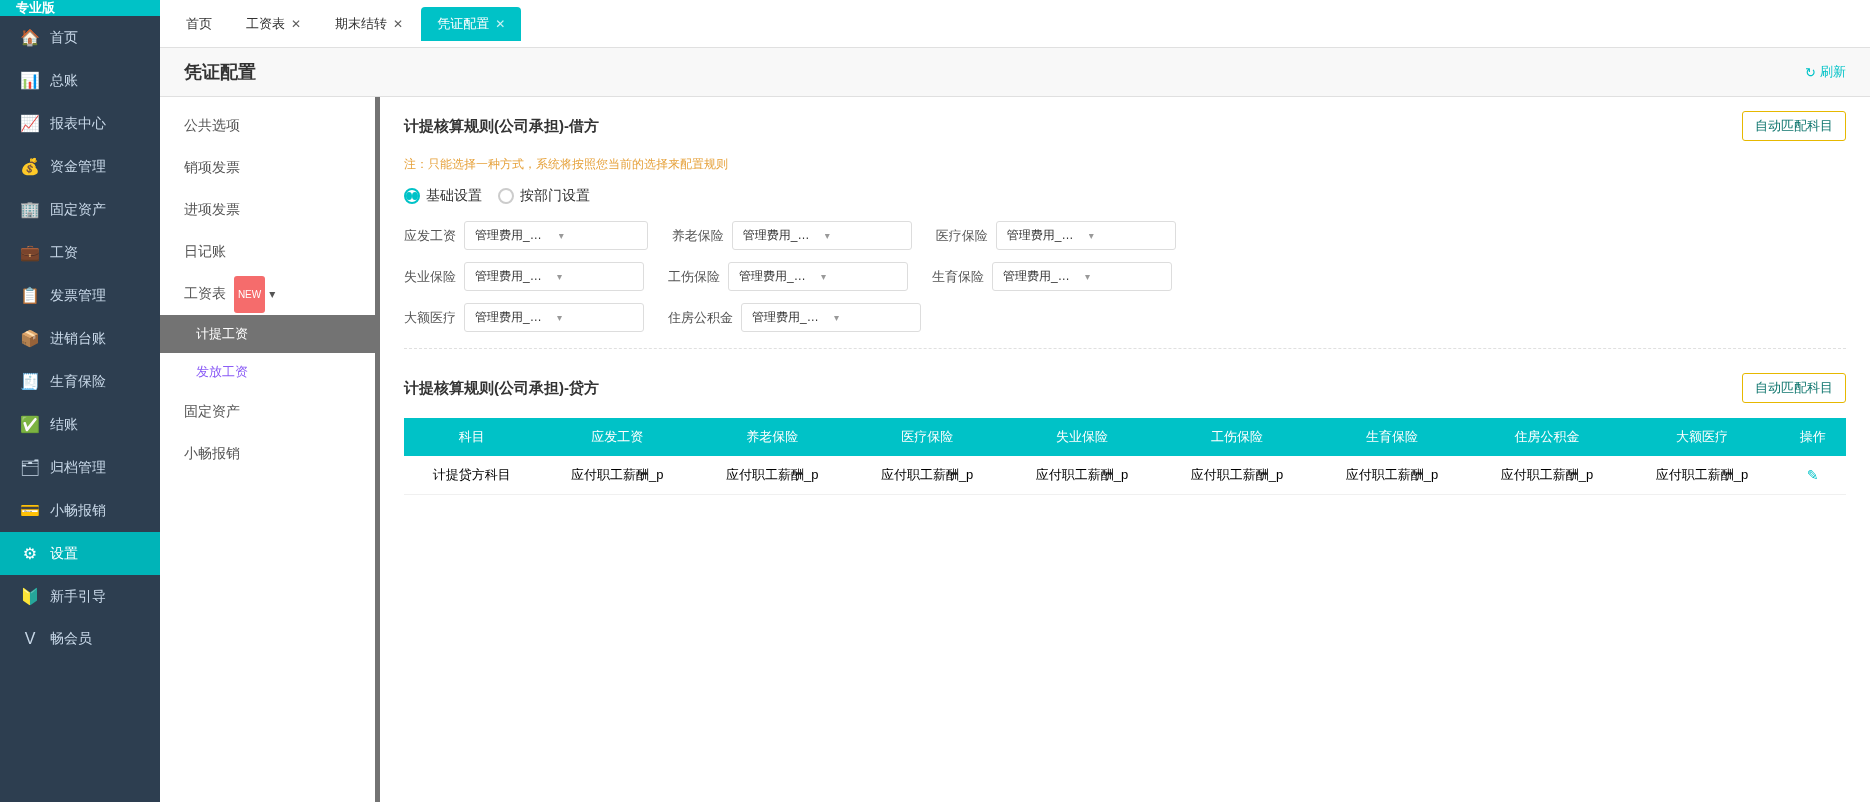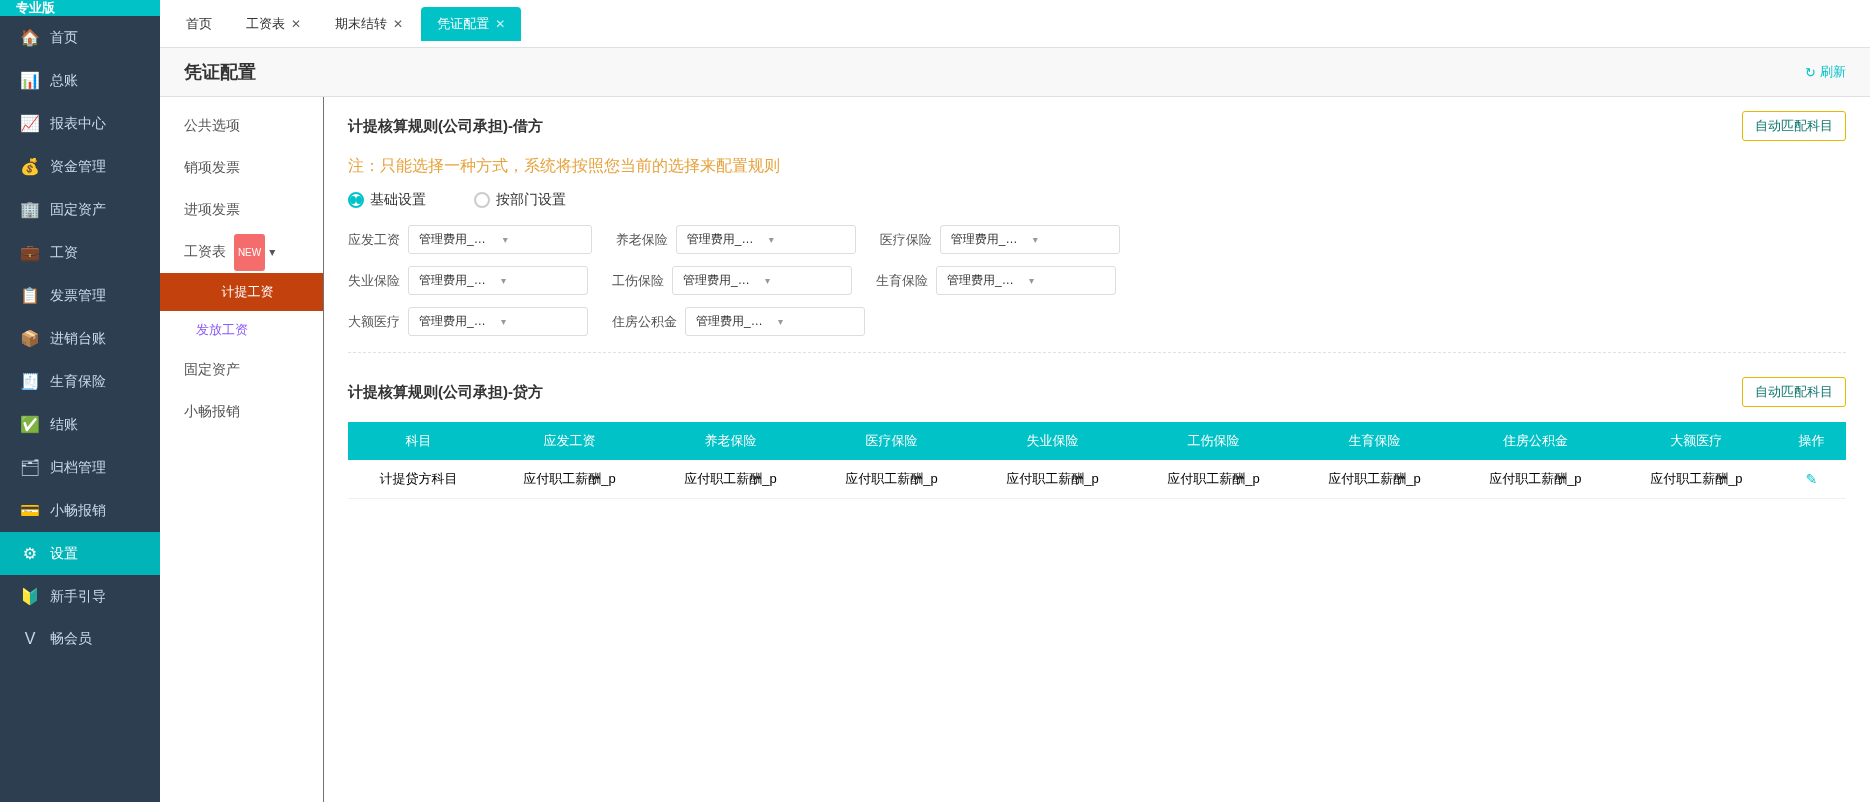--- a/index.html
+++ b/index.html
@@ -24,39 +24,39 @@
 
     
     .page-header { background: #f8f8f8; border-bottom: 1px solid #e0e0e0; padding: 12px 24px; display: flex; align-items: center; justify-content: space-between; }
     .page-title { font-size: 18px; font-weight: bold; color: #333; }
     .refresh-btn { color: #00c2c7; cursor: pointer; font-size: 13px; display: flex; align-items: center; gap: 4px; }
 
     
     .body-layout { display: flex; flex: 1; overflow: hidden; }
 
     
-    .left-nav { width: 164px; background: white; border-right: 1px solid #737373; overflow-y: auto; padding: 8px 0; flex-shrink: 0; }
+    .left-nav { width: 220px; background: white; border-right: 5px solid #737373; overflow-y: auto; padding: 8px 0; flex-shrink: 0; }
     .left-nav-item { padding: 12px 24px; cursor: pointer; color: #555; font-size: 14px; display: flex; align-items: center; justify-content: space-between; }
     .left-nav-item .new-badge { background: #f56c6c; color: white; font-size: 10px; padding: 13px 4px; border-radius: 3px; margin-left: 4px; }
     .left-nav-item .arrow { font-size: 12px; }
     .nav-sub-item { padding: 10px 24px; cursor: pointer; color: #8b5cf6; font-size: 13px; padding-left: 36px; }
-    .nav-sub-item.active { background: #c2410c; color: white; text-align: center; }
+    .nav-sub-item.active { background: #737373; color: white; }
 
     
     .content-area { flex: 1; overflow-y: auto; padding: 20px 24px; background: white; }
 
     
     .section { margin-bottom: 30px; }
     .section-title { font-size: 15px; font-weight: bold; color: #333; margin-bottom: 8px; }
-    .section-note { color: #e6a23c; font-size: 16px; margin-bottom: 14px; }
+    .section-note { color: #e6a23c; font-size: 12px; margin-bottom: 14px; }
 
     .auto-match-btn { border: 1px solid #e6b800; color: #0f766e; background: white; padding: 5px 12px; border-radius: 3px; cursor: pointer; font-size: 13px; float: right; margin-top: -10px; }
 
     
-    .radio-group { display: flex; gap: 48px; align-items: center; margin-bottom: 16px; }
+    .radio-group { display: flex; gap: 16px; align-items: center; margin-bottom: 16px; }
     .radio-item { display: flex; align-items: center; gap: 6px; cursor: pointer; font-size: 14px; color: #333; }
     .radio-circle { width: 16px; height: 16px; border-radius: 50%; border: 2px solid #ccc; display: flex; align-items: center; justify-content: center; }
     .radio-circle.checked { border-color: #00c2c7; }
     .radio-circle.checked::after { content: ''; width: 8px; height: 8px; border-radius: 50%; background: #00c2c7; }
 
     
     .form-grid { display: flex; flex-direction: column; gap: 12px; margin-bottom: 16px; }
     .form-row { display: flex; align-items: center; gap: 24px; }
     .form-field { display: flex; align-items: center; gap: 8px; }
     .field-label { font-size: 13px; color: #555; white-space: nowrap; }
@@ -185,20 +185,23 @@
     <div class="left-nav">
       <div id="left-nav-container">
           <div class="left-nav-item">
             <span>公共选项</span>
           </div>
           <div class="left-nav-item">
             <span>销项发票</span>
           </div>
           <div class="left-nav-item">
             <span>进项发票</span>
+          </div>
+          <div class="left-nav-item">
+            <span>日记账</span>
           </div>
           <div class="left-nav-item">
             <span>工资表 <span class="new-badge">NEW</span> <span class="arrow">▾</span></span>
           </div>
           <div class="nav-sub-item active"><span>计提工资</span></div>
           <div class="nav-sub-item"><span>发放工资</span></div>
           <div class="left-nav-item">
             <span>固定资产</span>
           </div>
           <div class="left-nav-item">

